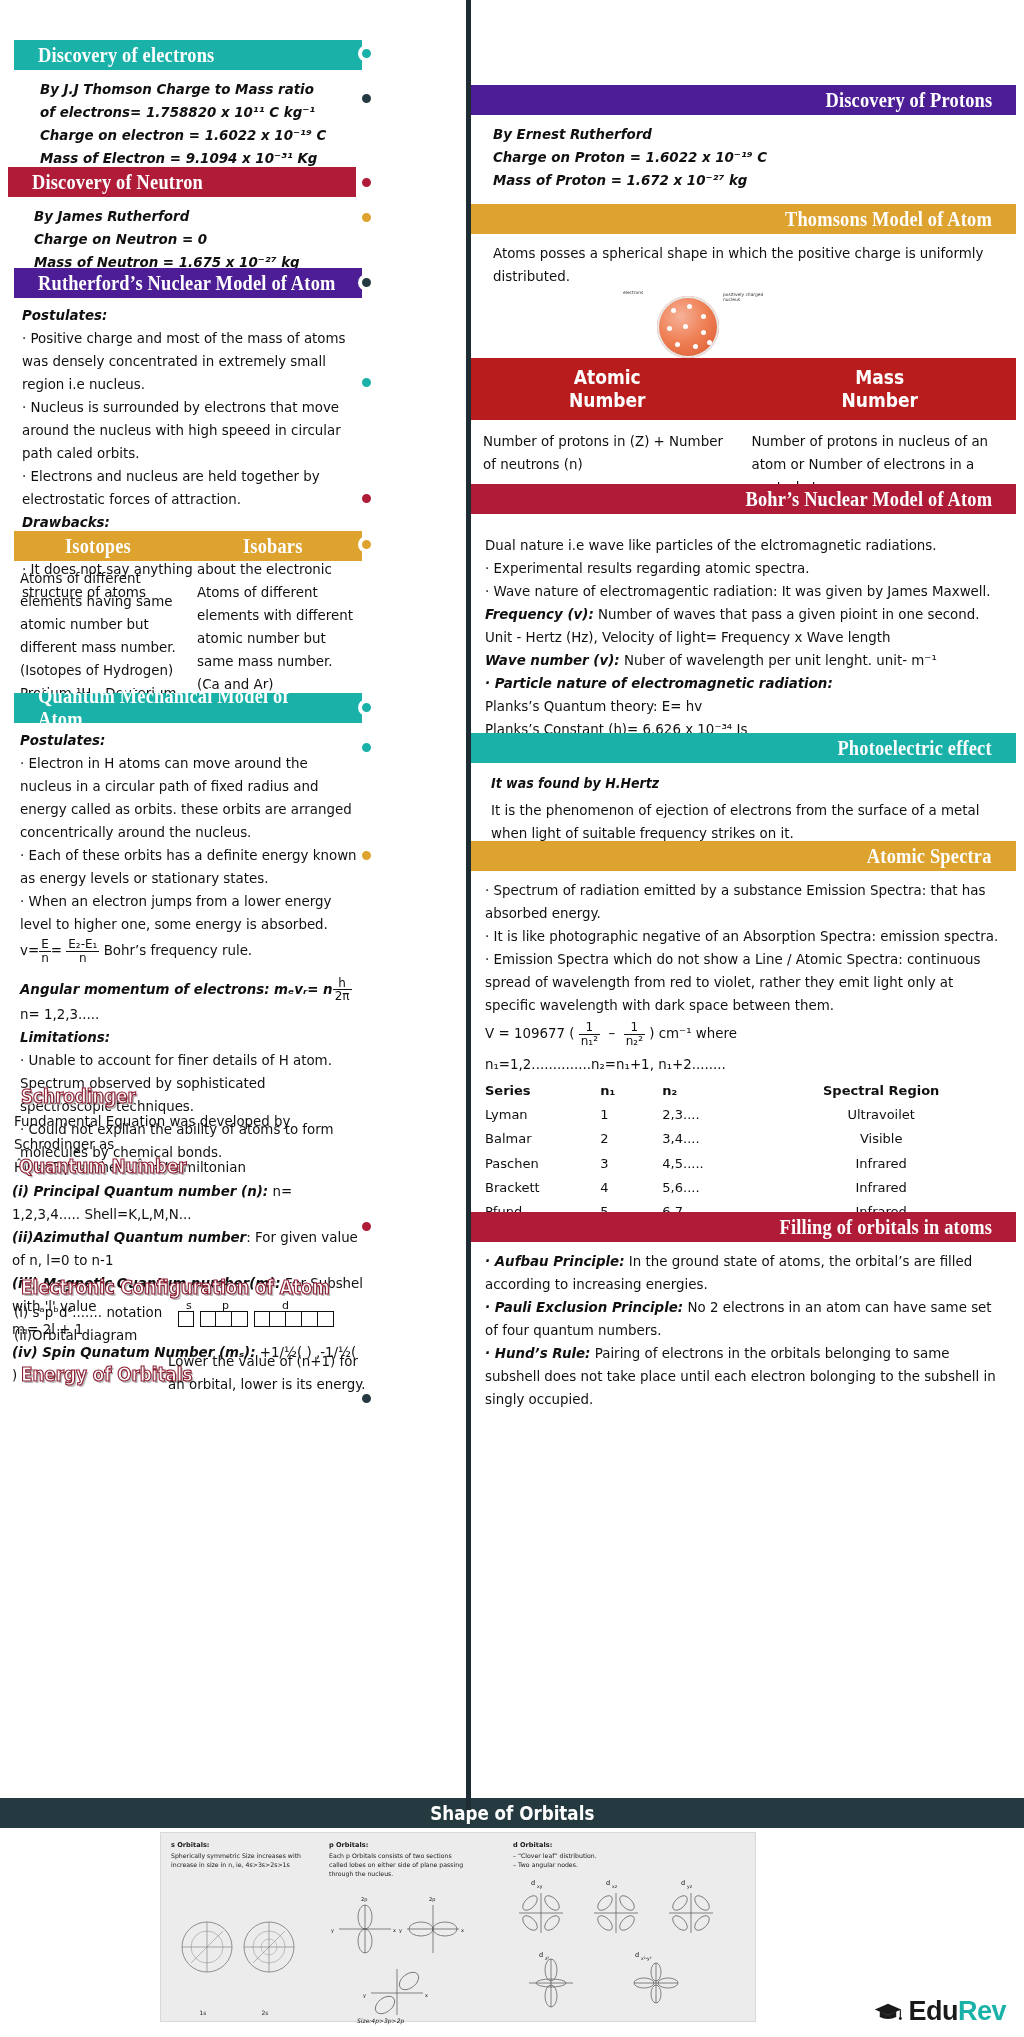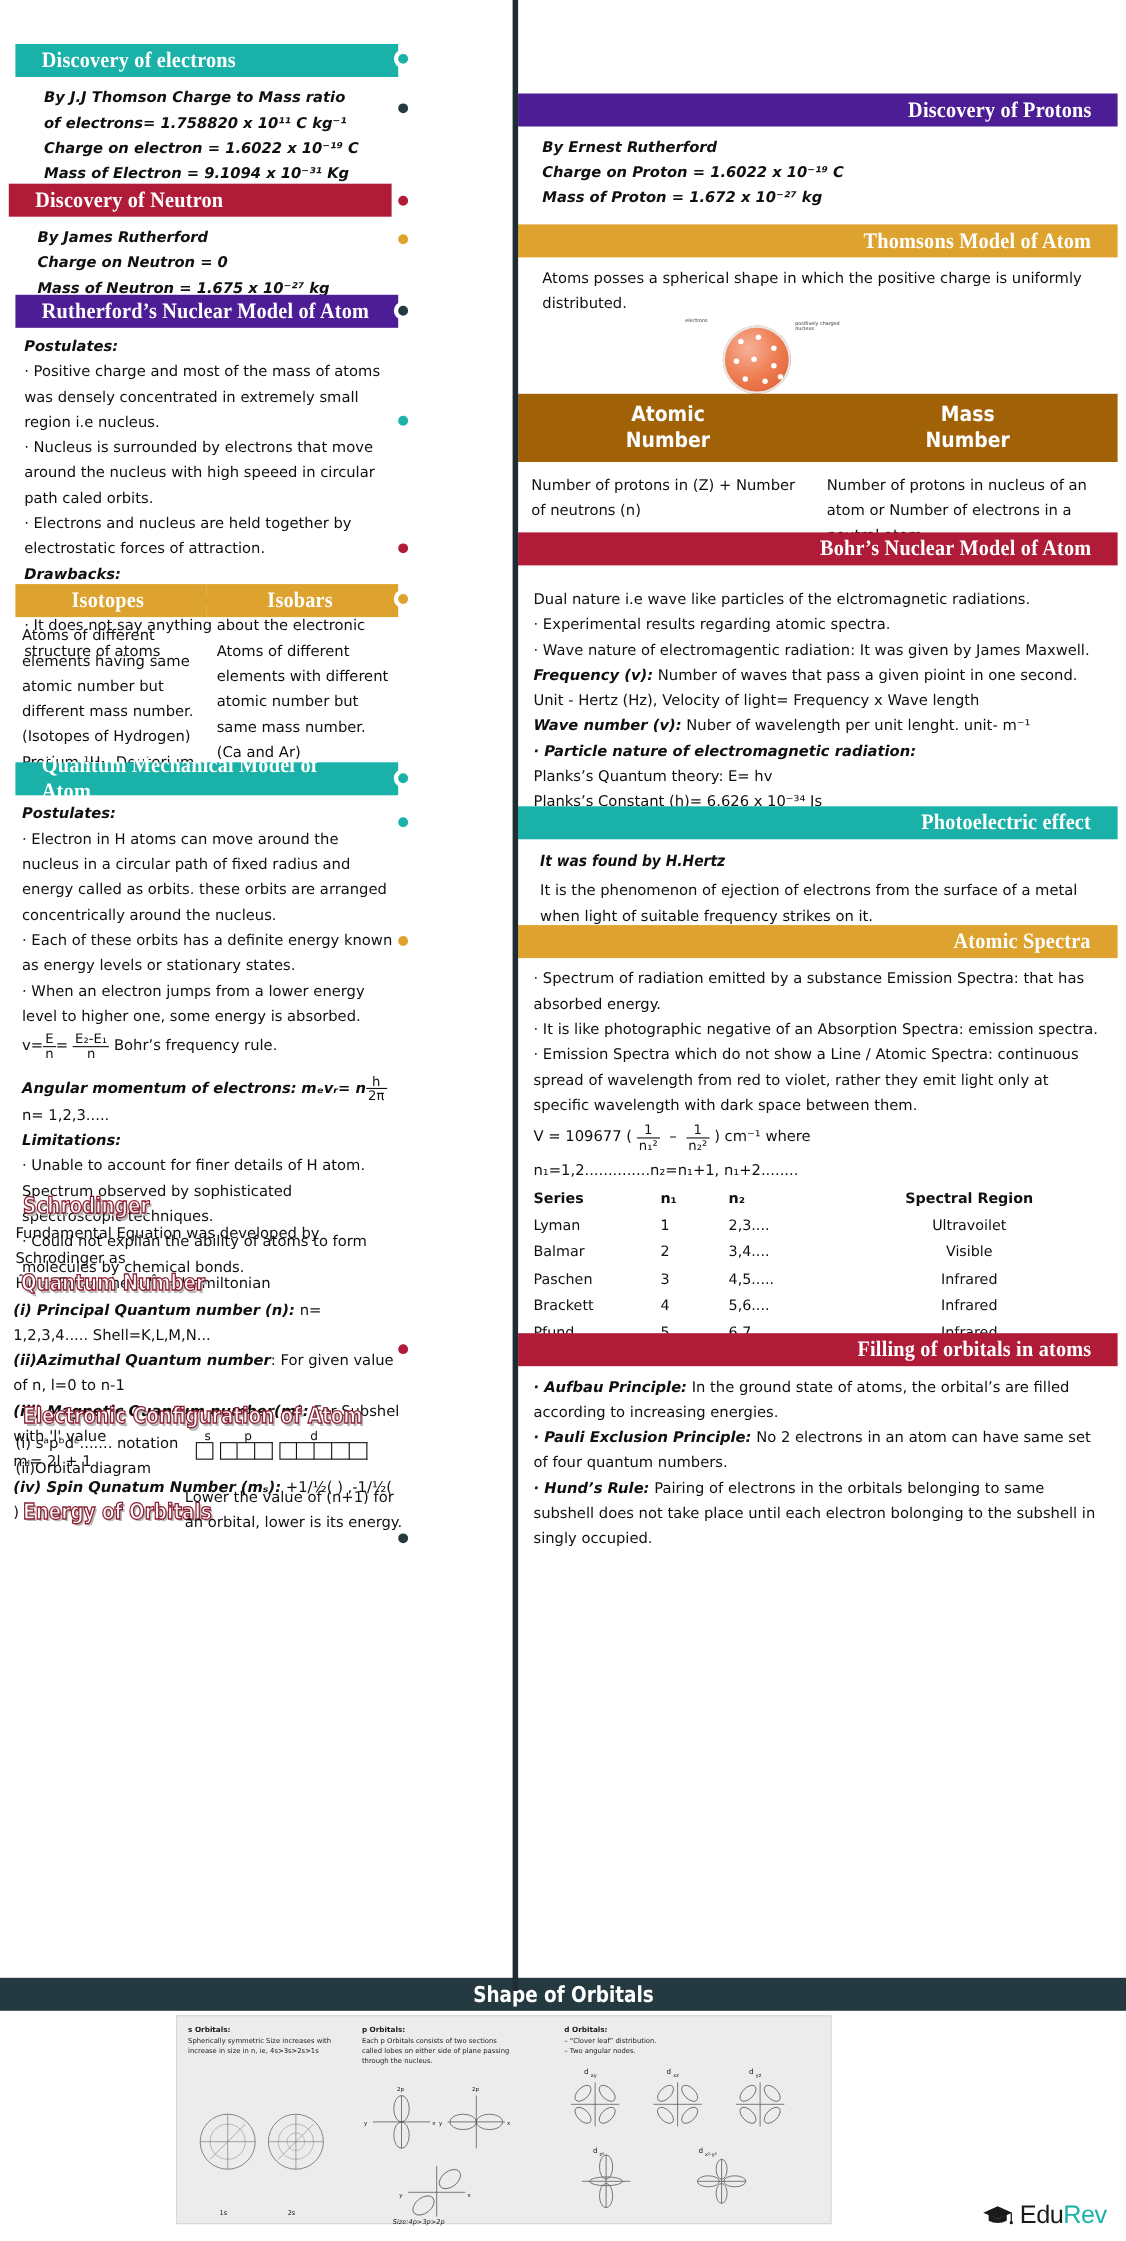--- a/index.html
+++ b/index.html
@@ -37,21 +37,21 @@
   .b { font-weight:bold;font-style:italic; }
 
   
   .split { display:flex; }
   .split > div { flex:1; }
 
   .barsplit { display:flex; }
   .barsplit > div { flex:1; display:flex; align-items:center; justify-content:center; height:30px; }
 
   
-  .anmn-head { background:#a16207; color:#fff; display:flex; height:62px; }
+  .anmn-head { background:#b91c1c; color:#fff; display:flex; height:62px; }
   .anmn-head > div { flex:1; text-align:center; font-size:19px; font-weight:700;
       font-family:"DejaVu Sans Condensed","Liberation Sans",sans-serif; line-height:1.22;
       display:flex; align-items:center; justify-content:center; }
 
   
   .fancy {
     font-family:"DejaVu Sans Condensed","Liberation Sans", sans-serif;
     font-size:20px; font-weight:700; color:#ffffff;
     -webkit-text-stroke:1.2px #8d1f32;
     text-shadow:2px 2px 0 #b9b9b9;
@@ -83,21 +83,21 @@
      display:flex; align-items:center; justify-content:center; }
   .shapebar .t { font-size:20px; font-weight:700; font-family:"DejaVu Sans Condensed","Liberation Sans",sans-serif; transform:scaleX(.93); }
   .shapepanel { position:absolute; left:160px; top:1832px; width:596px; height:190px; background:#ececec; border:1px solid #d8d8d8; }
   .sp-col { position:absolute; font-size:6.2px; color:#1a1a1a; line-height:1.5; }
   .sp-t { font-weight:bold; font-size:6.6px; }
   .sp-cap { position:absolute; font-size:6px; color:#222; text-align:center; }
   .sp-sub { position:absolute; font-size:6.6px; color:#111; font-style:italic; }
 
   .logo { position:absolute; right:18px; bottom:10px; display:flex; align-items:center; gap:6px; }
   .logo .cap { width:28px; height:20px; position:relative; }
-  .logo .lt { font-size:23px; font-weight:normal; color:#1a1a1a; font-family:"Liberation Sans",sans-serif; letter-spacing:-.5px; }
+  .logo .lt { font-size:27px; font-weight:bold; color:#1a1a1a; font-family:"Liberation Sans",sans-serif; letter-spacing:-.5px; }
   .logo .lt em { font-style:normal; color:#1ab2a8; }
 </style>
 </head>
 <body>
 
 <div class="page">
 
   <div class="spine"></div>
   <div class="node" style="left:358px; top:45px; background:#1ab2a8;"></div>
   <div class="node" style="left:358px; top:90px; background:#243a40;"></div>

